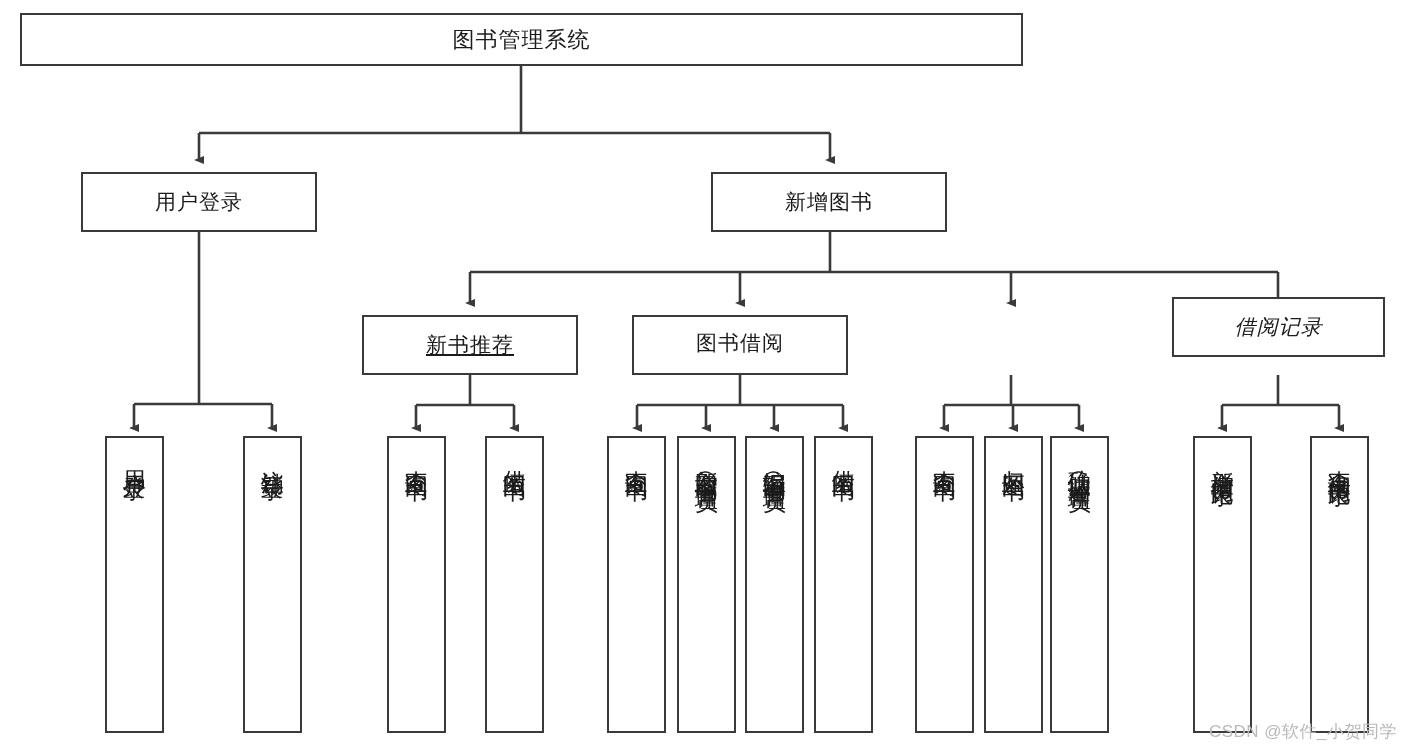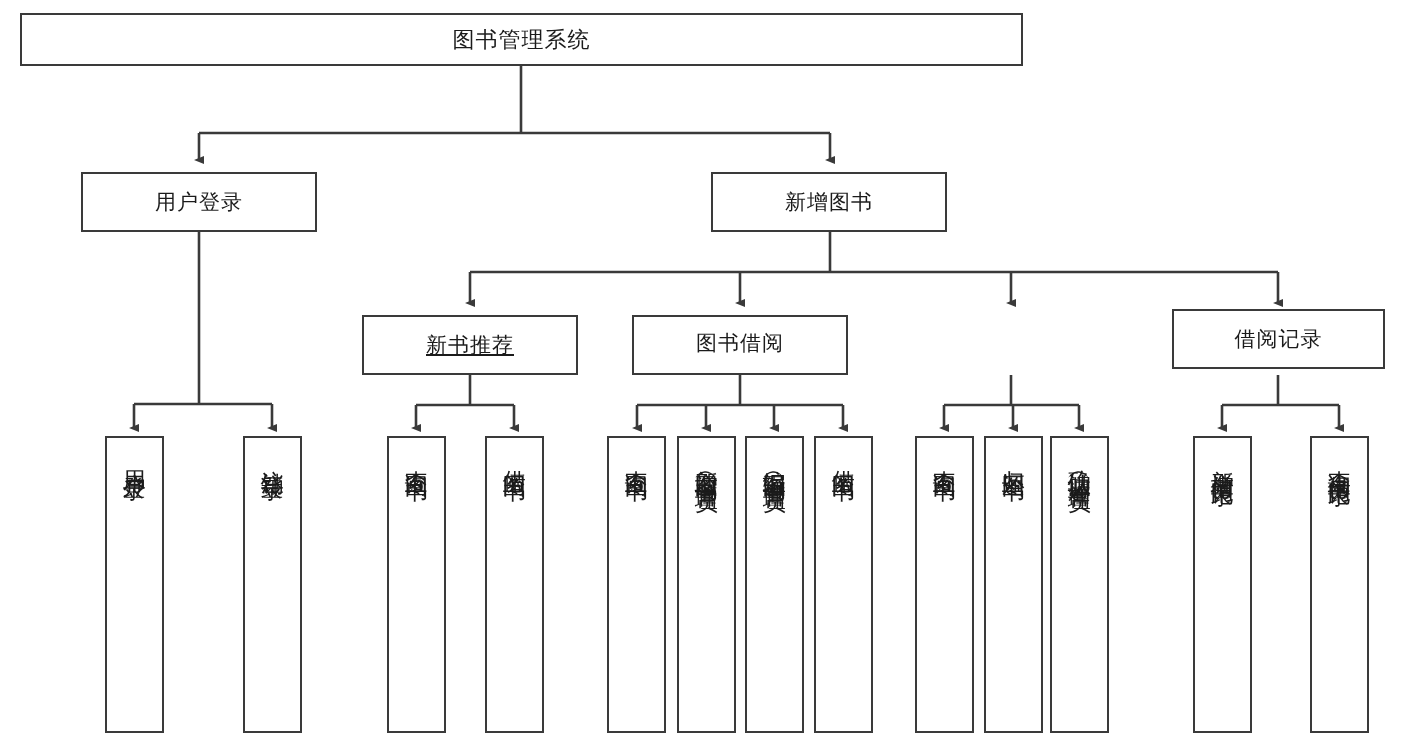--- a/index.html
+++ b/index.html
@@ -118,21 +118,21 @@
   <div class="node" style="left:711px;top:172px;width:236px;height:60px;">
     <span class="lbl">新增图书</span>
   </div>
 
   <div class="node" style="left:362px;top:315px;width:216px;height:60px;text-decoration:underline;">
     <span class="lbl">新书推荐</span>
   </div>
   <div class="node" style="left:632px;top:315px;width:216px;height:60px;font-family:Liberation Mono, monospace;">
     <span class="lbl">图书借阅</span>
   </div>
-  <div class="node" style="left:1172px;top:309px;width:213px;height:60px;">
+  <div class="node" style="left:1172px;top:297px;width:213px;height:60px;font-style:italic;">
     <span class="lbl">借阅记录</span>
   </div>
 
   <div class="node leaf" style="left:105px;top:436px;width:59px;height:297px;">
     <span class="lbl">用户登录</span>
   </div>
   <div class="node leaf" style="left:243px;top:436px;width:59px;height:297px;">
     <span class="lbl">注销登录</span>
   </div>
 
@@ -166,14 +166,15 @@
     <span class="lbl">确认归还（管理员）</span>
   </div>
 
   <div class="node leaf" style="left:1193px;top:436px;width:59px;height:297px;">
     <span class="lbl">新增借阅记录</span>
   </div>
   <div class="node leaf" style="left:1310px;top:436px;width:59px;height:297px;">
     <span class="lbl">查询借阅记录</span>
   </div>
 
+  <div class="watermark">CSDN @软件_小贺同学</div>
 
 </div>
 
 </body></html>

